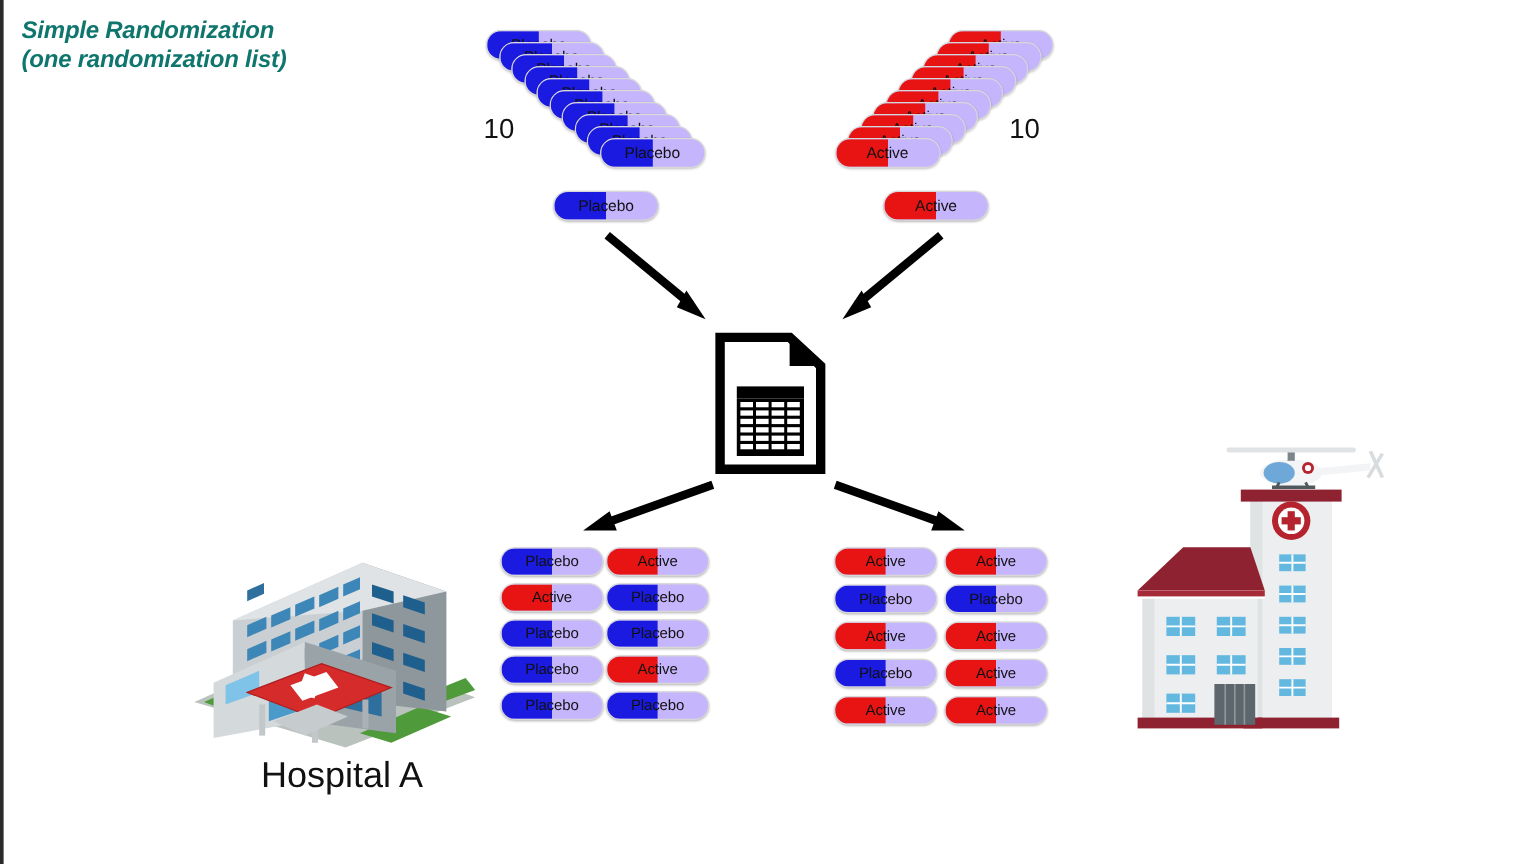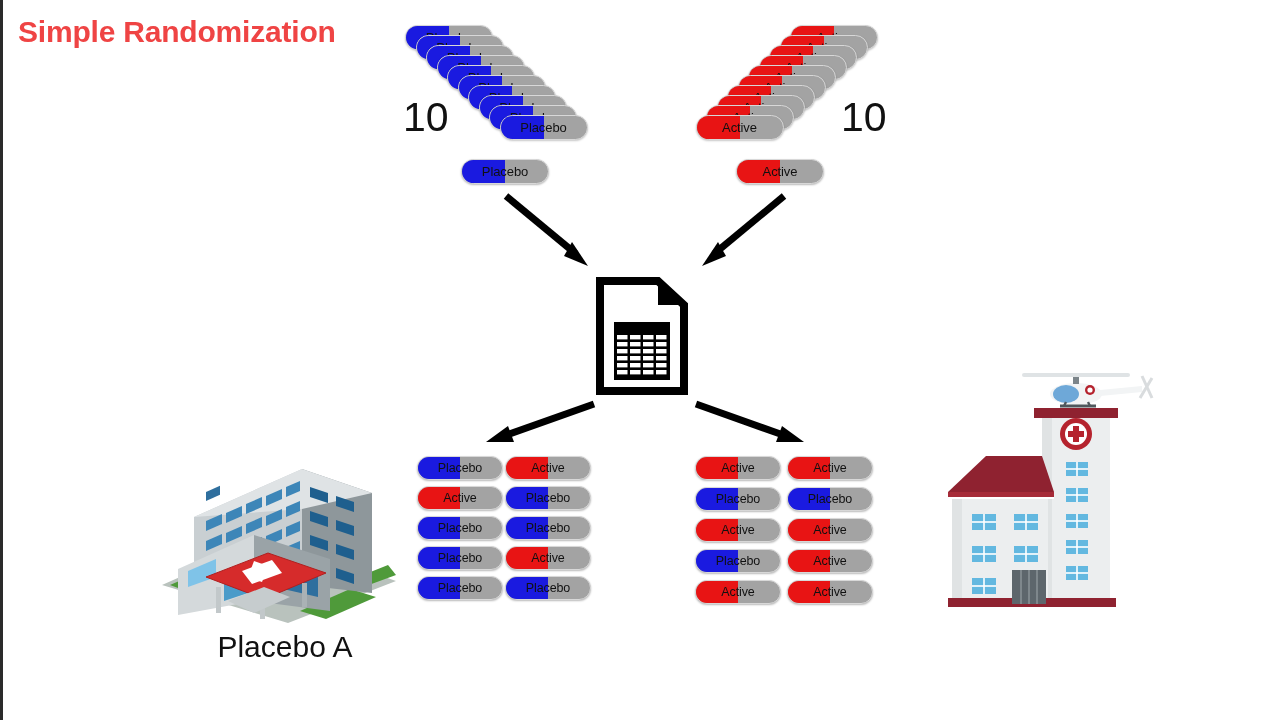--- a/index.html
+++ b/index.html
@@ -23,35 +23,36 @@
     left: 0; top: 0;
     width: 3px; height: 720px;
     background: #2a2a2a;
   }
 
   
   #title {
     position: absolute;
     left: 18px;
     top: 14px;
-    font-size: 30px;
+    font-size: 20px;
     font-weight: bold;
-    color: #ef4444;
+    color: #0f766e;
     line-height: 1.22;
     letter-spacing: -0.2px;
     white-space: nowrap;
+    font-style: italic;
   }
 
   
   .pill {
     position: absolute;
     width: 88px;
     height: 25px;
     border-radius: 13px;
-    background: #a3a3a3;
+    background: #c4b5fd;
     border: 1px solid #d8d8d8;
     box-shadow: 0 1px 2px rgba(0,0,0,0.28);
     overflow: hidden;
     box-sizing: border-box;
   }
   .pill .half {
     position: absolute;
     left: 0; top: 0;
     width: 50%;
     height: 100%;
@@ -77,21 +78,21 @@
   }
   .pill.small .label { font-size: 12.5px; }
 
   
   .stack { position: absolute; }
   .stack .pill { box-shadow: 0 1px 2px rgba(0,0,0,0.22); }
 
   
   .count {
     position: absolute;
-    font-size: 41px;
+    font-size: 23px;
     color: #111111;
     font-weight: 400;
   }
 
   
   #doc-icon {
     position: absolute;
     left: 596px;
     top: 277px;
   }
@@ -115,20 +116,21 @@
 </style>
 </head>
 <body>
 
 <div id="stage">
 
   <div id="left-edge"></div>
 
   <div id="title">
     <div>Simple Randomization</div>
+    <div>(one randomization list)</div>
   </div>
 
   <div class="stack" id="placebo-stack" style="left:405px; top:25px;">
       <div class="pill blue" style="position: absolute; left: 0px; top: 0px; z-index: 1;">
         <div class="half"></div>
         <div class="label">Placebo</div>
       </div>
       <div class="pill blue" style="position: absolute; left: 10.5px; top: 10px; z-index: 2;">
         <div class="half"></div>
         <div class="label">Placebo</div>
@@ -358,21 +360,21 @@
 
       <rect x="66" y="162" width="5" height="26" fill="#c2c8ca"></rect>
       <rect x="110" y="170" width="5" height="24" fill="#c2c8ca"></rect>
       <rect x="152" y="158" width="5" height="24" fill="#aab2b5"></rect>
 
       <polygon points="78,176 114,162 140,172 104,188" fill="#c6ccce"></polygon>
     </svg>
   </div>
 
   <div class="hospital-caption" id="caption-a" style="left:170px; top:628px; width:230px;">
-    <div>Placebo A</div>
+    <div>Hospital A</div>
   </div>
 
   <div id="hospital-b">
     <svg width="230" height="255" viewBox="0 0 230 255">
 
       <rect x="112" y="42" width="68" height="190" fill="#eceeef"></rect>
       <rect x="112" y="42" width="10" height="190" fill="#e0e3e4"></rect>
 
       <rect x="104" y="36" width="84" height="10" fill="#8f2230"></rect>
 

